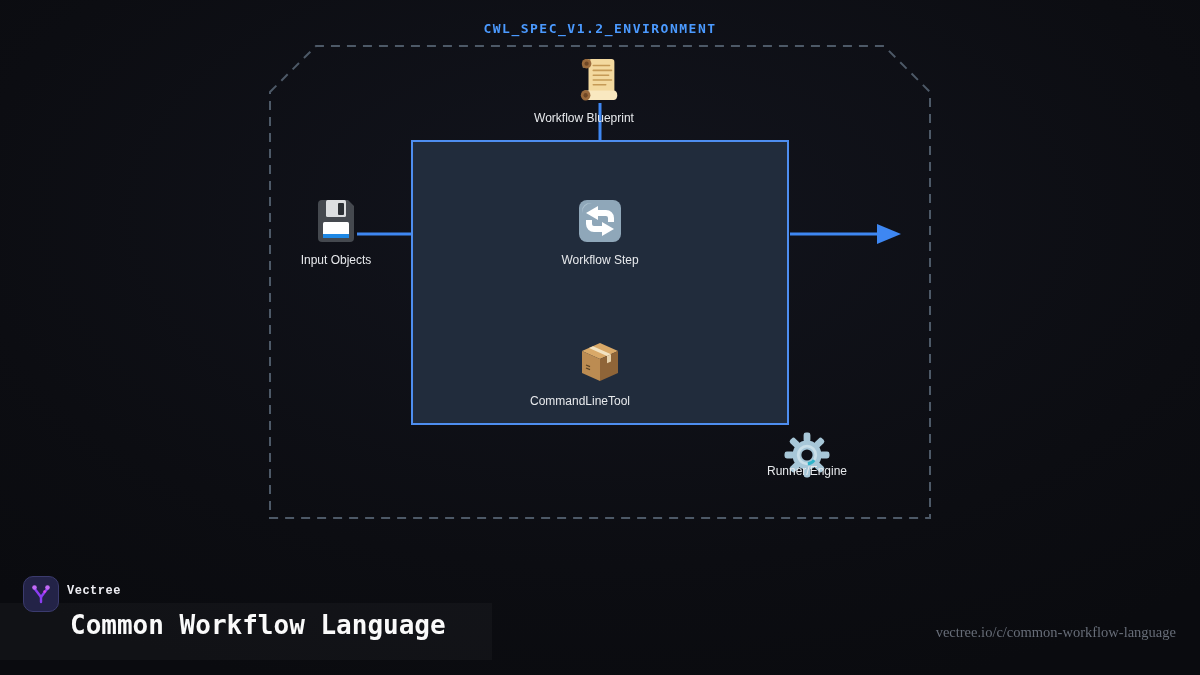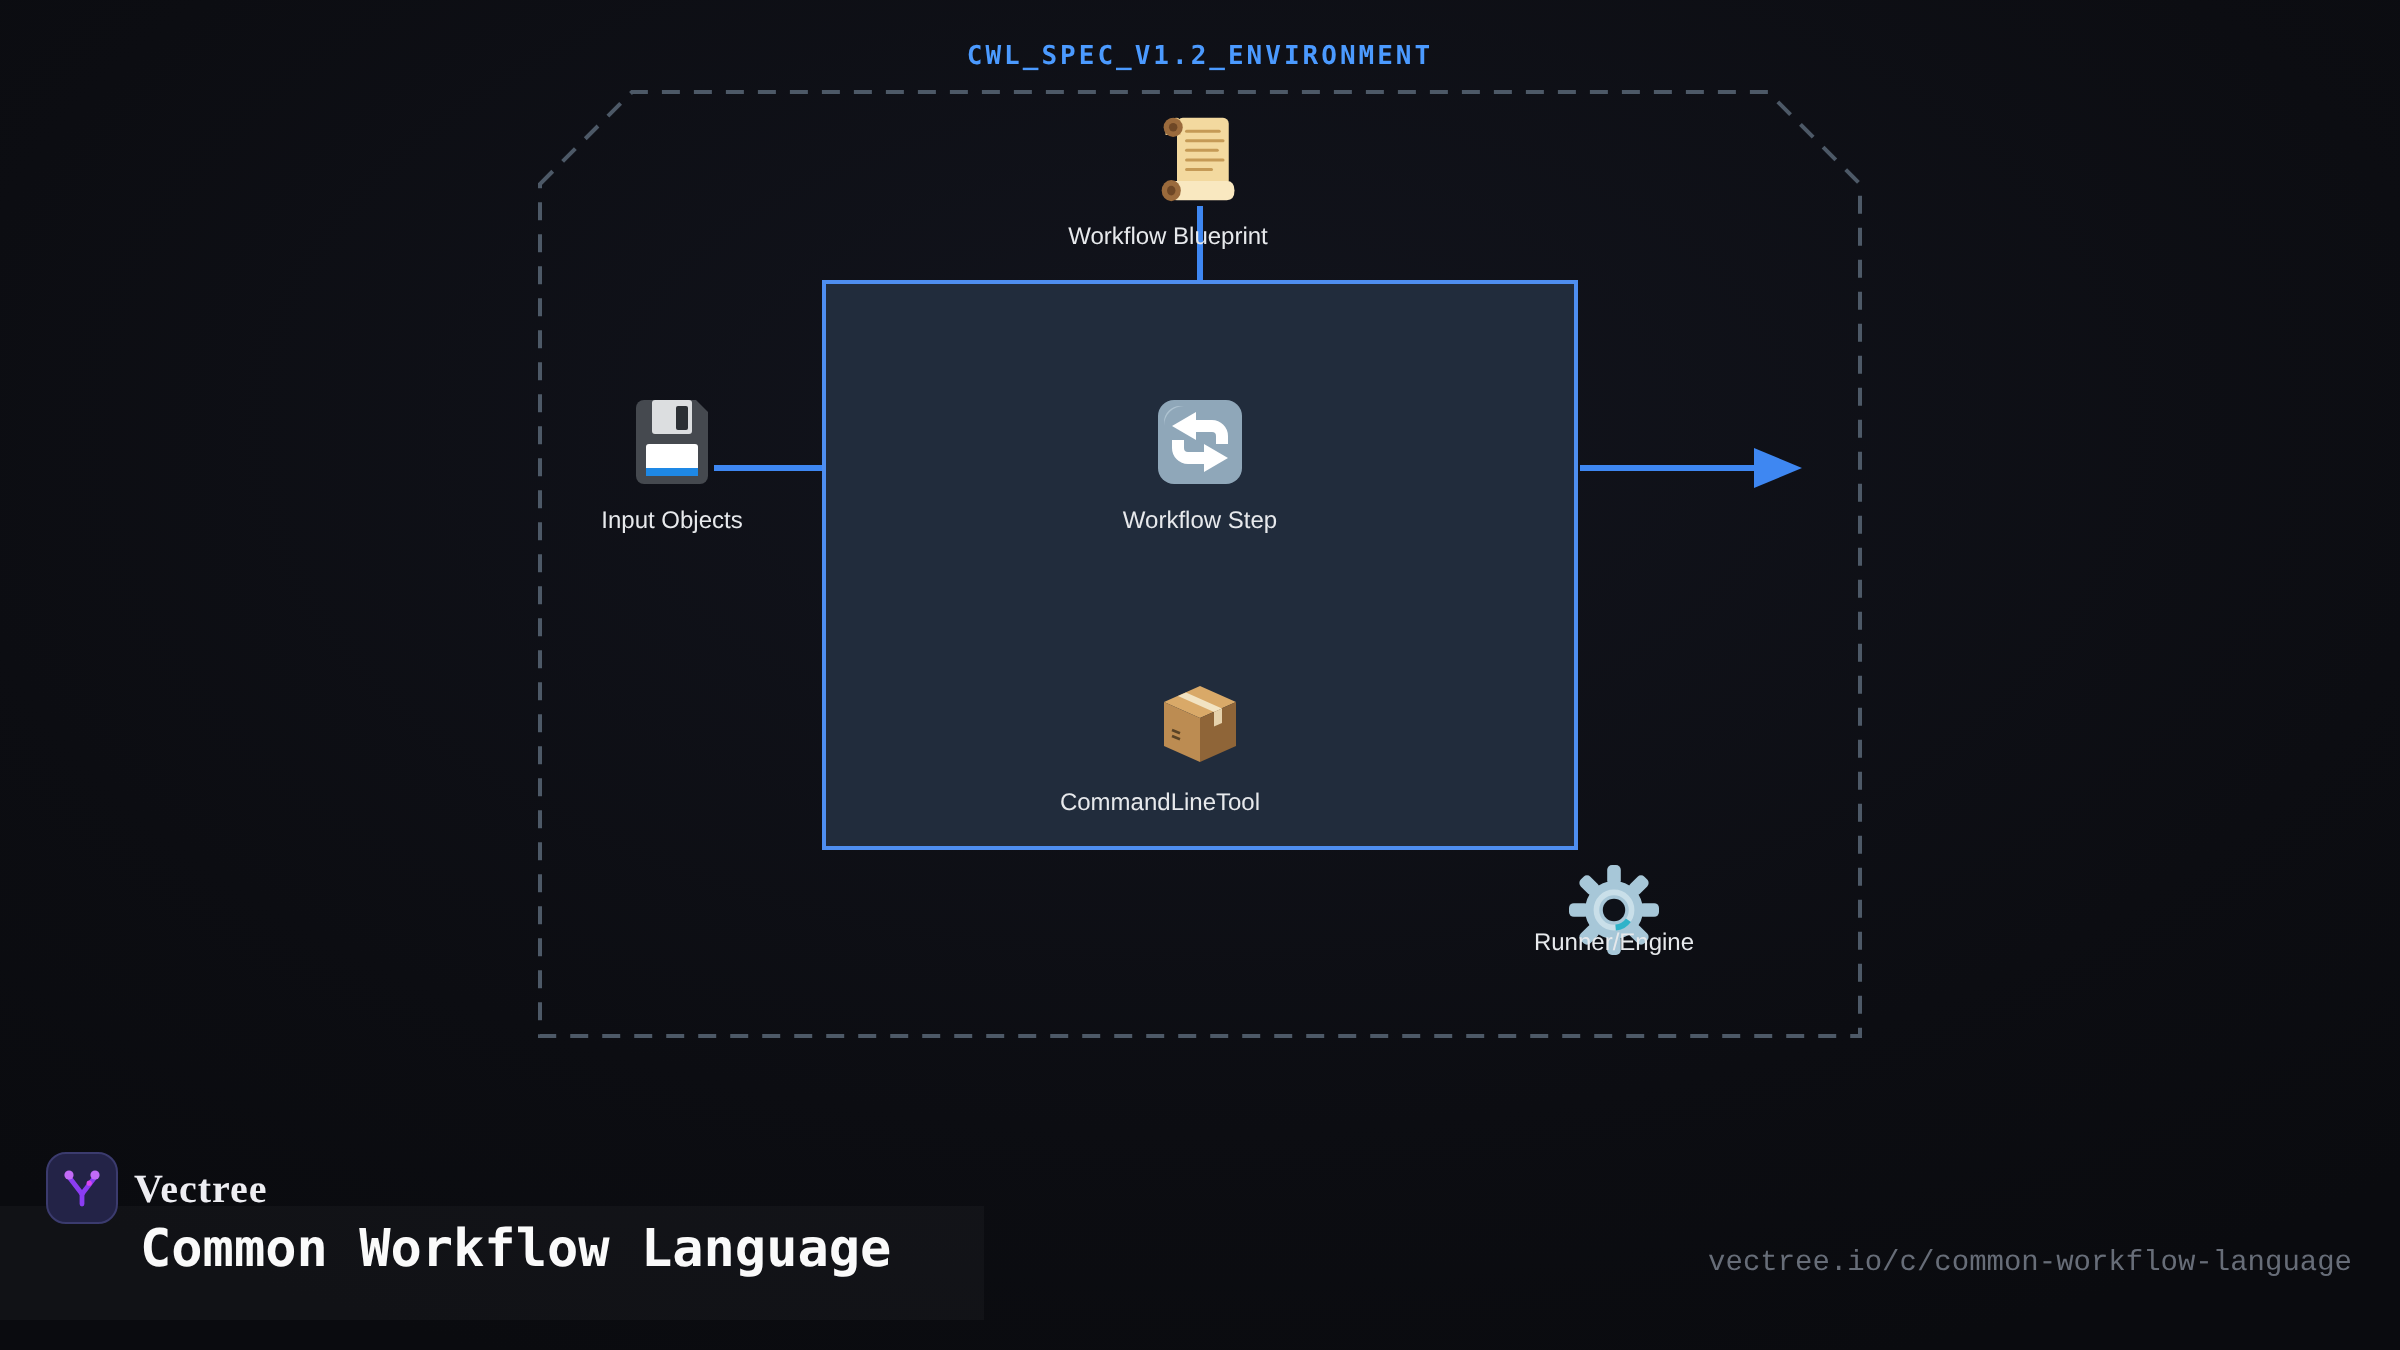--- a/index.html
+++ b/index.html
@@ -26,29 +26,29 @@
   }
 
   
   .title-backdrop{left:0;top:603px;width:492px;height:57px;background:rgba(255,255,255,0.03);}
   .brand-logo{
     left:23px;top:576px;width:36px;height:36px;border-radius:10px;
     background:#232347;border:1px solid #3b3b6e;box-sizing:border-box;
     display:flex;align-items:center;justify-content:center;
   }
   .brand-name{
-    left:67px;top:584px;font-family:Liberation Serif, serif;
-    font-size:20px;font-weight:bold;color:#ededf2;letter-spacing:0.5px;
+    left:67px;top:584px;font-family:Liberation Mono, monospace;
+    font-size:12px;font-weight:bold;color:#ededf2;letter-spacing:0.5px;
   }
   .page-title{
     left:24px;top:610px;font-family:"DejaVu Sans Mono", monospace;
     font-size:26px;font-weight:bold;color:#fafafa;white-space:nowrap;margin-left:46px;
   }
   .page-url{
-    right:24px;top:624px;font-family:Liberation Mono, monospace;
+    right:24px;top:624px;font-family:Liberation Serif, serif;
     font-size:14.5px;color:#676d78;
   }
 </style>
 </head>
 <body>
 
 <div class="stage">
 
   <svg class="abs" style="left:0;top:0;" width="1200" height="555">
 

